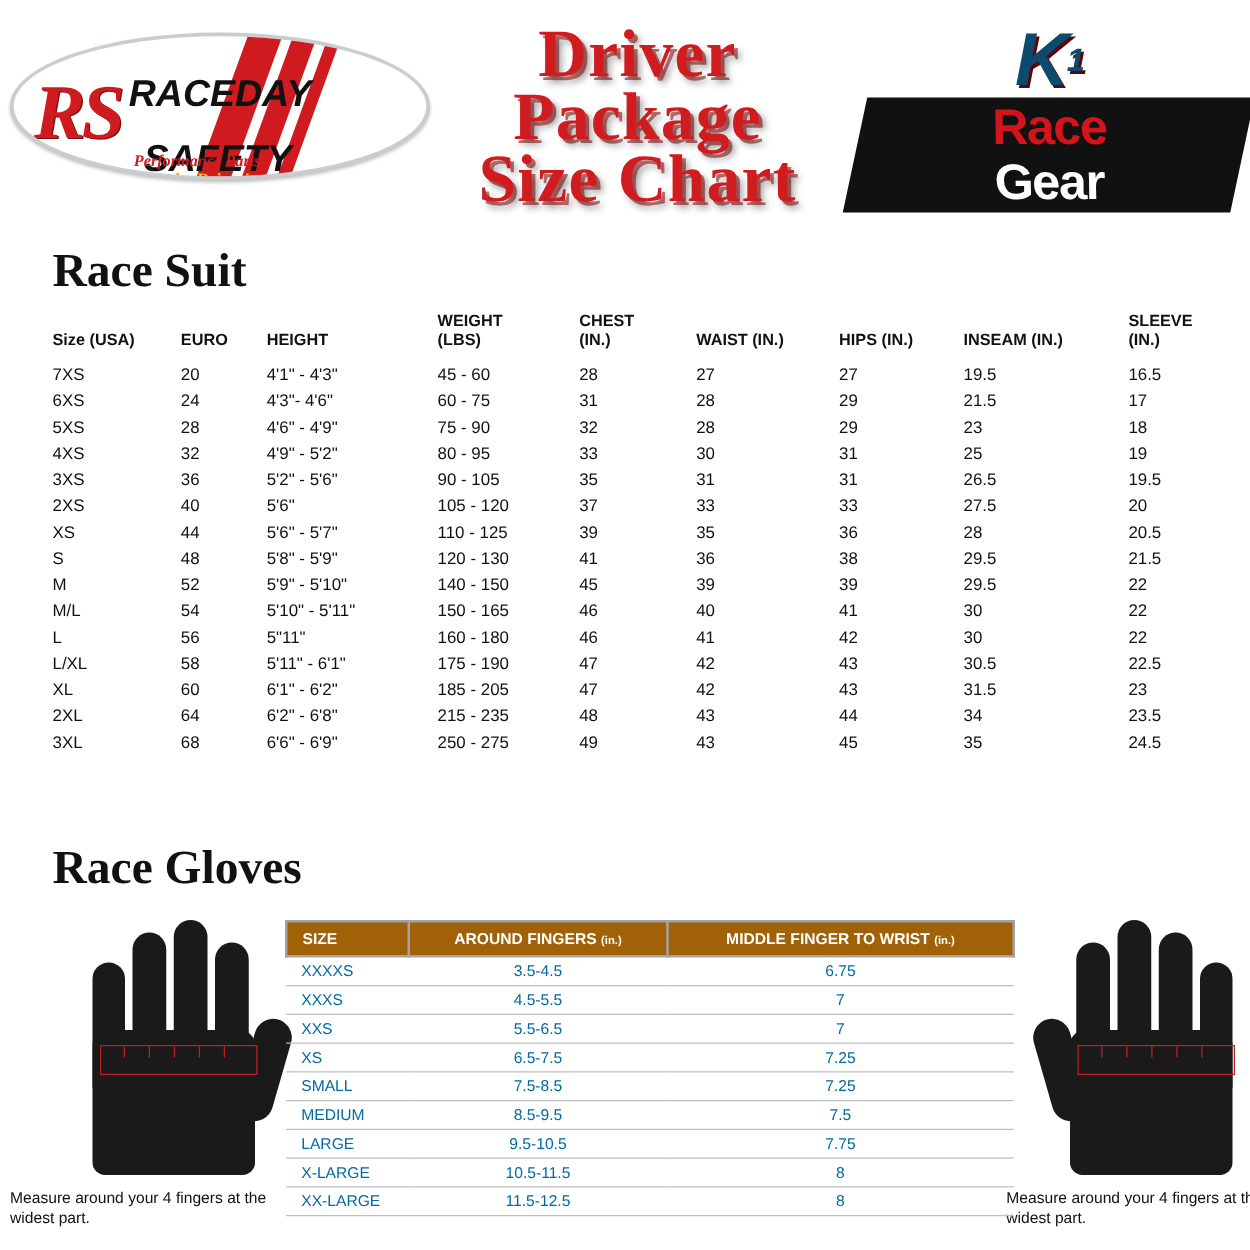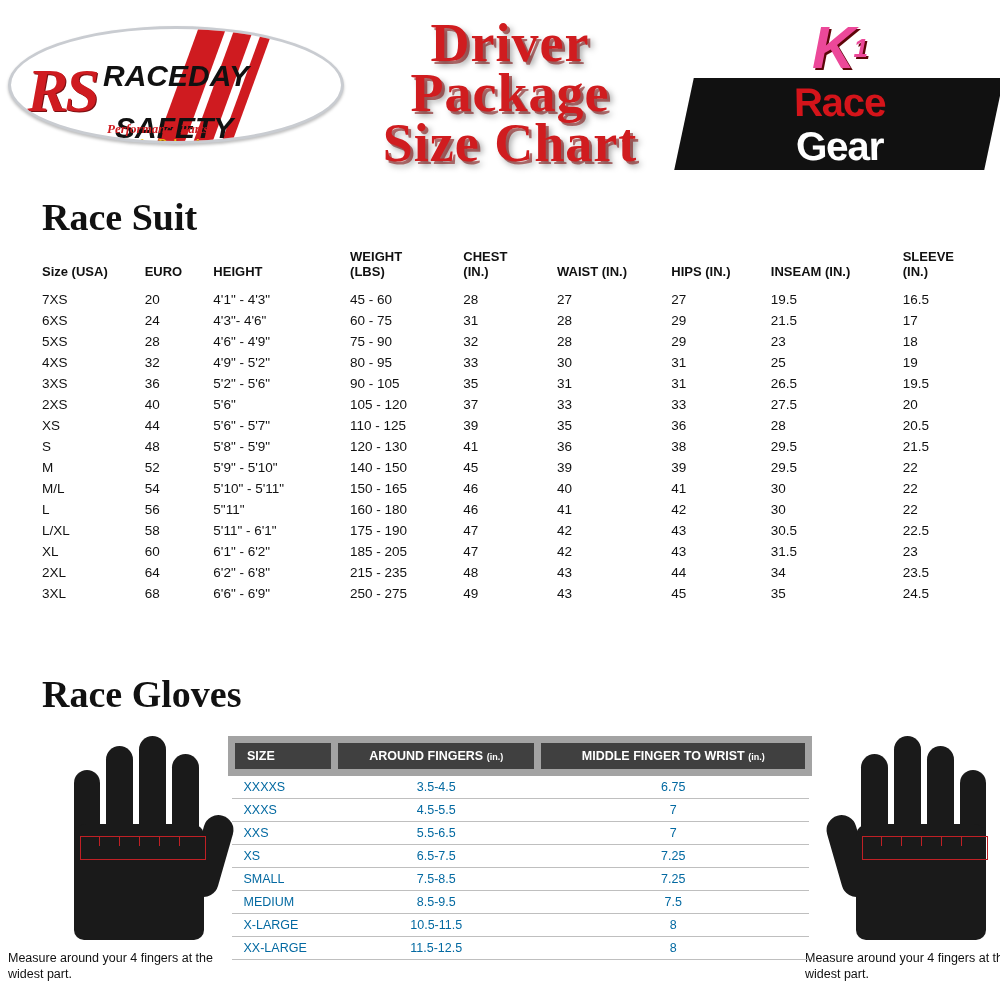--- a/index.html
+++ b/index.html
@@ -94,21 +94,21 @@
   }
 
   
   .k1-logo{
     position:absolute;right:6px;top:20px;width:310px;height:115px;
   }
   .k1-top{
     font-family:"Liberation Sans", sans-serif;
     font-weight:bold;font-style:italic;
     font-size:60px;line-height:56px;
-    color:#ec4899;
+    color:#0c4a6e;
     text-align:center;
     letter-spacing:-2px;
     text-shadow:2px 2px 0 #5d0508;
   }
   .k1-top .sup{font-size:26px;vertical-align:top;}
   .k1-bar{
     margin-top:2px;
     background:#111;
     transform:skewX(-12deg);
     padding:2px 10px;
@@ -219,26 +219,26 @@
 
   
   table.gloves{
     position:absolute;
     left:228px;top:8px;
     width:584px;
     border-collapse:collapse;
     font-size:12.5px;
   }
   table.gloves th{
-    background:#404040;
+    background:#a16207;
     color:#ffffff;
     font-weight:bold;
     font-size:12.5px;
     padding:6px 4px;
-    border:7px solid #a3a3a3;
+    border:2px solid #a3a3a3;
   }
   table.gloves th .unit{font-size:9px;font-weight:bold;}
   table.gloves th.size-col{text-align:left;padding-left:12px;width:80px;}
   table.gloves td{
     border-bottom:1px solid #bfbfbf;
     padding:4px 4px;
     text-align:center;
     font-size:12.5px;
     color:#0369a1;
   }
@@ -542,20 +542,25 @@
           <td class="size-cell">SMALL</td>
           <td>7.5-8.5</td>
           <td>7.25</td>
         </tr>
       <tr>
           <td class="size-cell">MEDIUM</td>
           <td>8.5-9.5</td>
           <td>7.5</td>
         </tr>
       <tr>
+          <td class="size-cell">LARGE</td>
+          <td>9.5-10.5</td>
+          <td>7.75</td>
+        </tr>
+      <tr>
           <td class="size-cell">X-LARGE</td>
           <td>10.5-11.5</td>
           <td>8</td>
         </tr>
       <tr>
           <td class="size-cell">XX-LARGE</td>
           <td>11.5-12.5</td>
           <td>8</td>
         </tr>
     </tbody>

